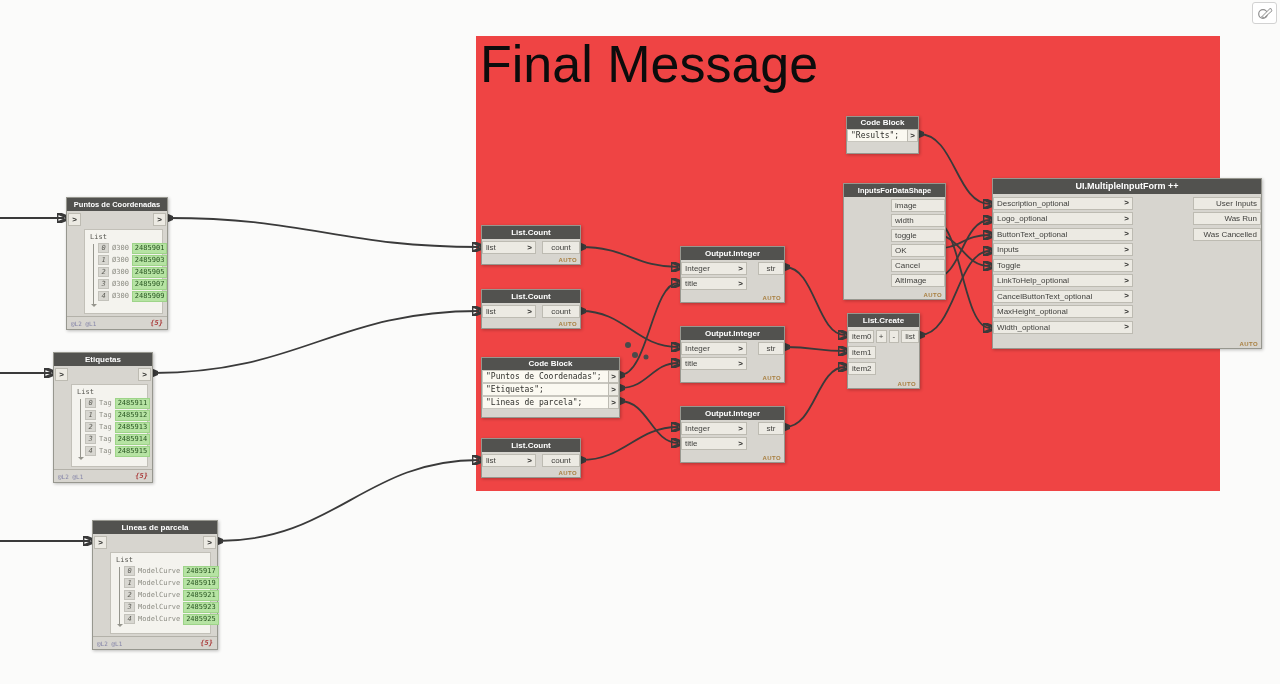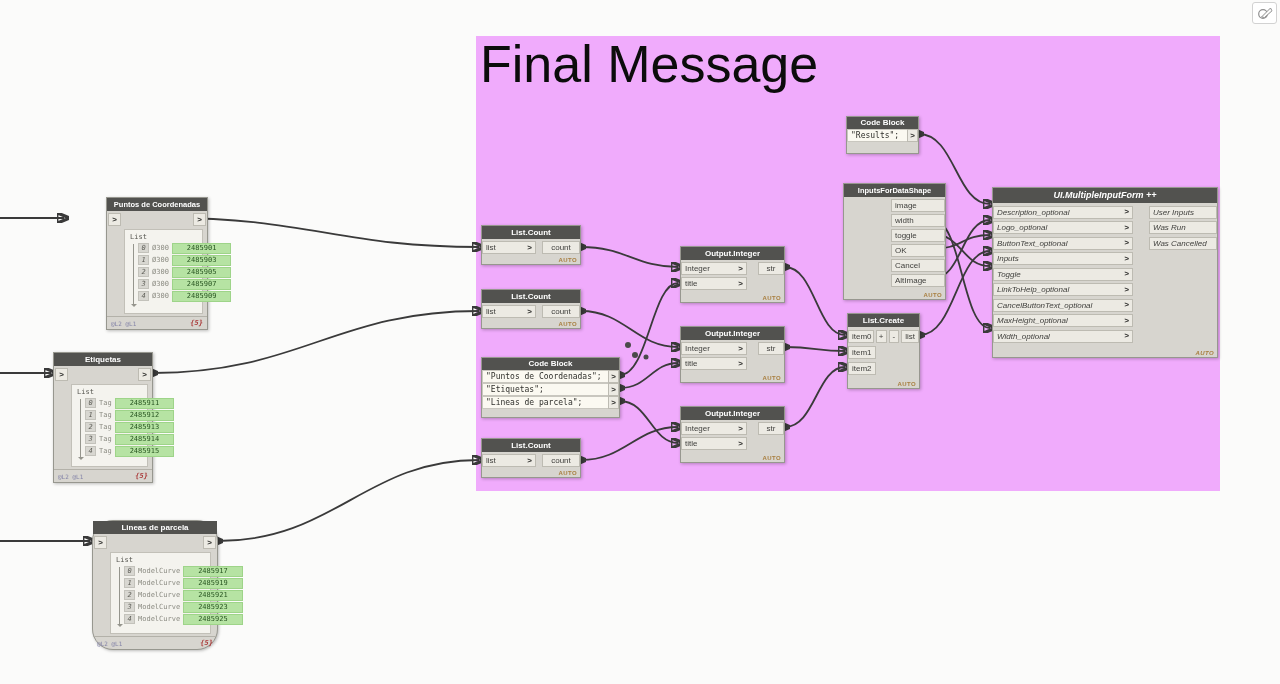--- a/index.html
+++ b/index.html
@@ -24,54 +24,54 @@
   .wlist{position:absolute;left:17px;right:4px;top:31px;bottom:15px;background:#f4f3ee;
          border:1px solid #c2c0b8;font-family:"DejaVu Sans Mono",monospace;font-size:7px;color:#6f6f68;}
   .wlabel{margin:3px 0 1px 5px;color:#55554f;}
   .tree{position:absolute;left:8px;top:14px;bottom:7px;border-left:1px solid #95958d;}
   .tree::after{content:"";position:absolute;bottom:-4px;left:-3.5px;border:3px solid transparent;border-top-color:#95958d;}
   .wrow{display:flex;align-items:center;gap:3px;margin:2px 3px 2px 13px;height:10px;}
   .widx{background:#d8d7d1;border:1px solid #c3c2bb;min-width:7px;text-align:center;
         font-style:italic;padding:0 1px;line-height:8px;color:#5c5c55;}
   .wtype{color:#8b8b82;white-space:nowrap;}
   .wval{margin-left:auto;background:#b6e3a3;border:1px solid #9ed489;color:#275420;
-        padding:0 14px;line-height:9px;white-space:nowrap;}
+        padding:0 2px;line-height:9px;white-space:nowrap;}
   .wfoot{position:absolute;left:0;right:0;bottom:0;height:12px;border-top:1px solid #b3b1a9;
          display:flex;justify-content:space-between;align-items:center;padding:0 4px;
          font-family:"DejaVu Sans Mono",monospace;font-size:6px;}
   .wlev{color:#8484a8;}
   .wcnt{color:#aa3c3c;font-style:italic;font-weight:bold;font-size:7px;}
   
   .frow{position:relative;display:flex;align-items:center;margin:2px 0;height:13px;}
   .inbox{margin-right:auto;}
   .outbox{margin-left:auto;justify-content:center;}
   
   .cline{display:flex;align-items:stretch;height:13px;}
   .ctext{flex:1;background:#fbf9f1;border:1px solid #c9c7bf;border-right:none;box-sizing:border-box;
          font-family:"DejaVu Sans Mono",monospace;font-size:8px;line-height:11px;color:#2f2f2b;
          padding:0 3px;white-space:nowrap;overflow:hidden;}
   .cport{width:11px;background:#eceae3;border:1px solid #bdbbb2;box-sizing:border-box;
          display:flex;align-items:center;justify-content:center;}
   
   .uicol-in{position:absolute;left:0;top:15px;width:140px;}
   .uicol-out{position:absolute;right:0;top:15px;width:68px;}
   .uicol-in .pbox{margin:2.5px 0;}
-  .uicol-out .pbox{margin:2.5px 0;justify-content:flex-start;}
+  .uicol-out .pbox{margin:2.5px 0;justify-content:flex-end;}
   
   .lc-btn{width:11px;justify-content:center;cursor:pointer;}
   
   #corner-btn{position:absolute;right:3px;top:2px;width:23px;height:20px;background:#fff;
               border:1px solid #d2d2d2;border-radius:3px;z-index:20;display:flex;align-items:center;justify-content:center;}
 </style>
 </head>
 <body>
 
 <div id="canvas">
 
-  <div class="group" style="left:476px;top:36px;width:744px;height:455px;background:#f0abfc;">
+  <div class="group" style="left:476px;top:36px;width:744px;height:455px;background:#ef4444;">
     <div class="gtitle" style="font-size:52px;margin:1px 0 0 4px;">Final Message</div>
   </div>
 
   <svg id="wires" width="1280" height="684" viewBox="0 0 1280 684">
     <defs>
       <marker id="nub" viewBox="0 0 7 6" refX="4" refY="3" markerWidth="7" markerHeight="6" orient="auto">
         <path d="M0 0 L7 3 L0 6 Z" fill="#2f2f2c"></path>
       </marker>
     </defs>
     <path marker-end="url(#nub)" d="M0 218 C30 218 40 218 64 218"></path>
@@ -95,21 +95,21 @@
     <path marker-start="url(#nub)" marker-end="url(#nub)" d="M932 249 C962 249 962 235 990 235"></path>
     <path marker-start="url(#nub)" marker-end="url(#nub)" d="M932 279 C962 279 962 220 990 220"></path>
     <path marker-start="url(#nub)" marker-end="url(#nub)" d="M920 335 C955 335 957 251 990 251"></path>
     <g fill="#4a4a4a">
       <circle cx="628" cy="345" r="3"></circle>
         <circle cx="635" cy="355" r="3"></circle>
         <circle cx="646" cy="357" r="2.5"></circle>
     </g>
   </svg>
 
-  <div class="node watch" style="left:66px;top:197px;width:102px;height:133px;margin-left:40px;">
+  <div class="node watch" style="left:66px;top:197px;width:102px;height:133px;">
     <div class="nhead" style="font-size:7.5px;">Puntos de Coordenadas</div>
     <div class="prow">
       <span class="pbox pin">
           <span class="arrow">&gt;</span>
         </span>
       <span class="pbox pout">
           <span class="arrow">&gt;</span>
         </span>
     </div>
     <div class="wlist">
@@ -185,21 +185,21 @@
           <span class="wtype">Tag</span>
           <span class="wval">2485915</span>
         </div>
     </div>
     <div class="wfoot">
       <span class="wlev">@L2 @L1</span>
       <span class="wcnt">{5}</span>
     </div>
   </div>
 
-  <div class="node watch" style="left:92px;top:520px;width:126px;height:130px;border-radius:21px;">
+  <div class="node watch" style="left:92px;top:520px;width:126px;height:130px;">
     <div class="nhead">Lineas de parcela</div>
     <div class="prow">
       <span class="pbox pin">
           <span class="arrow">&gt;</span>
         </span>
       <span class="pbox pout">
           <span class="arrow">&gt;</span>
         </span>
     </div>
     <div class="wlist" style="right:6px;">
@@ -424,21 +424,21 @@
         </span>
       </div>
     <div class="frow" style="margin:3px 0;">
         <span class="pbox" style="width:28px;">
           <span>item2</span>
         </span>
       </div>
     <div class="auto">AUTO</div>
   </div>
 
-  <div class="node" style="left:992px;top:187px;width:226px;height:171px;font-style:italic;">
+  <div class="node" style="left:992px;top:178px;width:270px;height:171px;">
     <div class="nhead big">UI.MultipleInputForm ++</div>
     <div class="uicol-in">
       <span class="pbox">
           <span>Description_optional</span>
           <span class="arrow">&gt;</span>
         </span>
       <span class="pbox">
           <span>Logo_optional</span>
           <span class="arrow">&gt;</span>
         </span>

